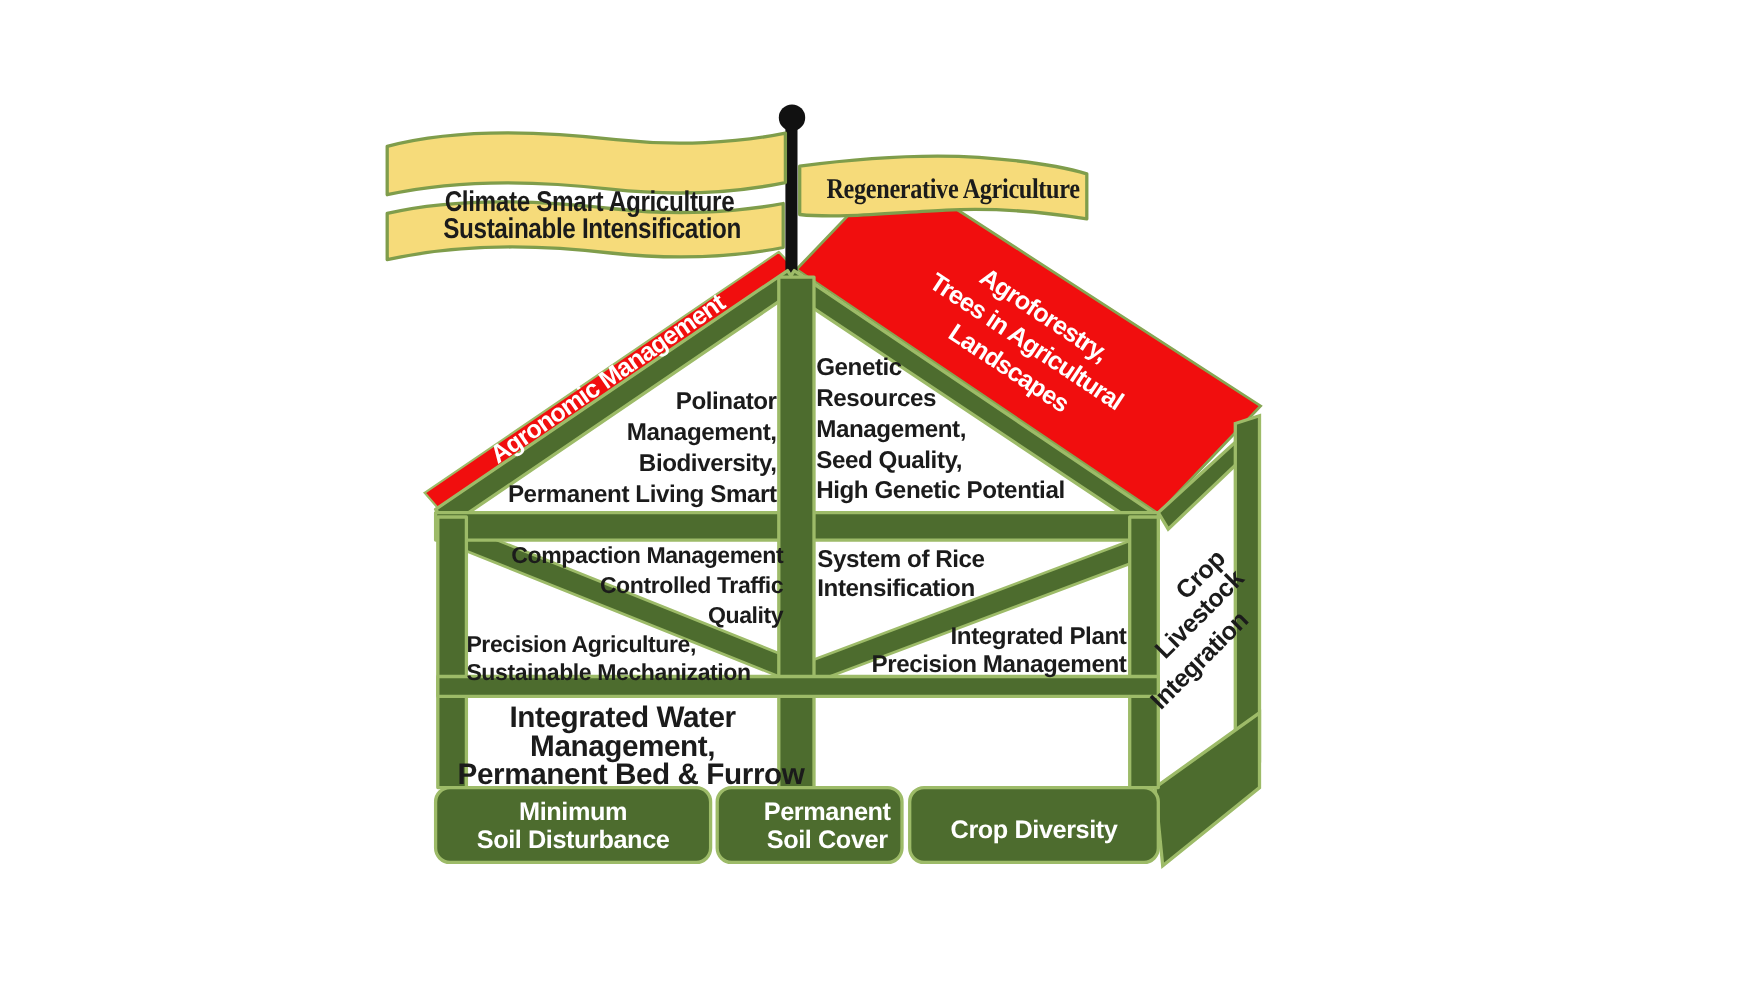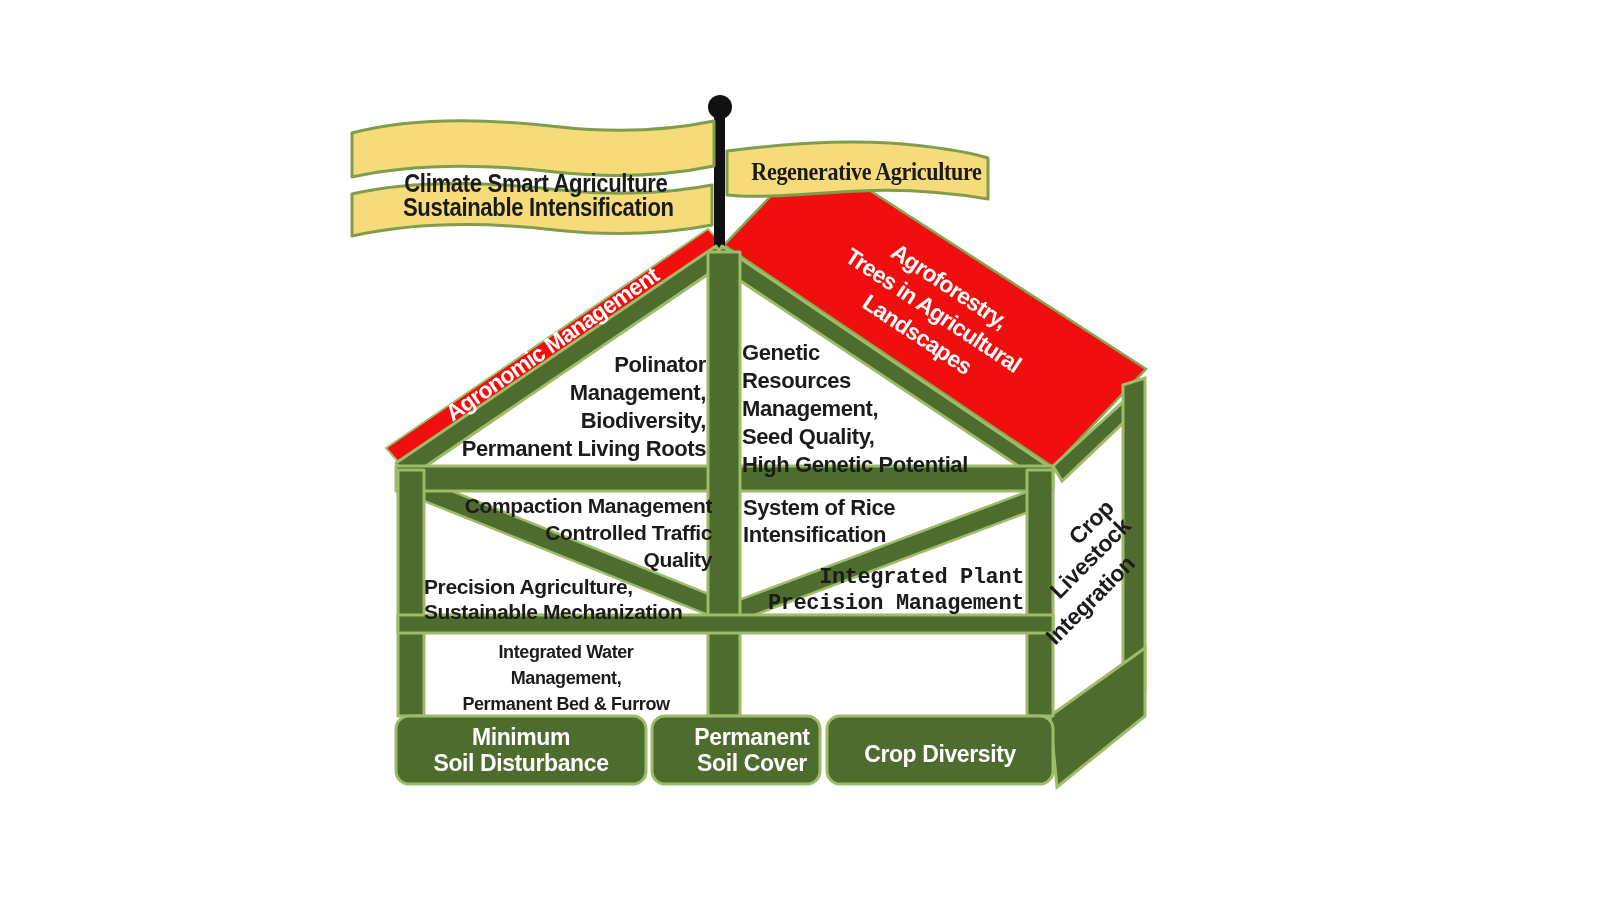--- a/index.html
+++ b/index.html
@@ -13,21 +13,21 @@
   .right{text-align:right;}
   .left{text-align:left;}
   .white{color:#ffffff;}
   .sq{display:inline-block;transform:scaleX(0.85);transform-origin:50% 50%;}
   
   .banner-label{font-size:26px;line-height:40px;}
   
   .gable-txt{font-size:22px;line-height:28px;}
   .panel-txt{font-size:21px;line-height:27px;}
   .panel-txt2{font-size:21px;line-height:25px;}
-  .lower-txt{font-size:18px;line-height:27px;}
+  .lower-txt{font-size:27px;line-height:27px;}
   .fnd-txt{font-size:23px;line-height:26px;color:#ffffff;}
   .rot{transform-origin:50% 50%;}
 </style>
 </head>
 <body>
 
 <div id="stage">
 
   <svg id="house-svg" width="1600" height="913" viewBox="0 0 1600 913">
 
@@ -87,44 +87,44 @@
   <div class="t rot center white" style="left:773px;top:267px;width:320px;font-size:23px;line-height:29px;transform:rotate(33.5deg);letter-spacing:-0.8px;">
     <div>Agroforestry,</div>
     <div>Trees in Agricultural</div>
     <div>Landscapes</div>
   </div>
 
   <div class="t gable-txt right" style="left:406px;top:351px;width:300px;">
     <div>Polinator</div>
     <div>Management,</div>
     <div>Biodiversity,</div>
-    <div>Permanent Living Roots</div>
+    <div>Permanent Living Smart</div>
   </div>
-  <div class="t gable-txt left" style="left:742px;top:339px;width:310px;">
+  <div class="t gable-txt left" style="left:742px;top:320px;width:310px;">
     <div>Genetic</div>
     <div>Resources</div>
     <div>Management,</div>
     <div>Seed Quality,</div>
     <div>High Genetic Potential</div>
   </div>
 
   <div class="t panel-txt right" style="left:412px;top:492px;width:300px;">
     <div>Compaction Management</div>
     <div>Controlled Traffic</div>
     <div>Quality</div>
   </div>
   <div class="t panel-txt2 left" style="left:424px;top:574px;width:300px;">
     <div>Precision Agriculture,</div>
     <div>Sustainable Mechanization</div>
   </div>
   <div class="t panel-txt left" style="left:743px;top:494px;width:280px;font-size:22px;">
     <div>System of Rice</div>
     <div>Intensification</div>
   </div>
-  <div class="t panel-txt right" style="left:744px;top:565px;width:280px;font-size:22px;line-height:26px;font-family:Liberation Mono, monospace;">
+  <div class="t panel-txt right" style="left:744px;top:565px;width:280px;font-size:22px;line-height:26px;">
     <div>Integrated Plant</div>
     <div>Precision Management</div>
   </div>
 
   <div class="t lower-txt center" style="left:416px;top:639px;width:300px;line-height:26px;">
     <div>Integrated Water</div>
     <div>Management,</div>
     <div>Permanent Bed &amp; Furrow</div>
   </div>
 

